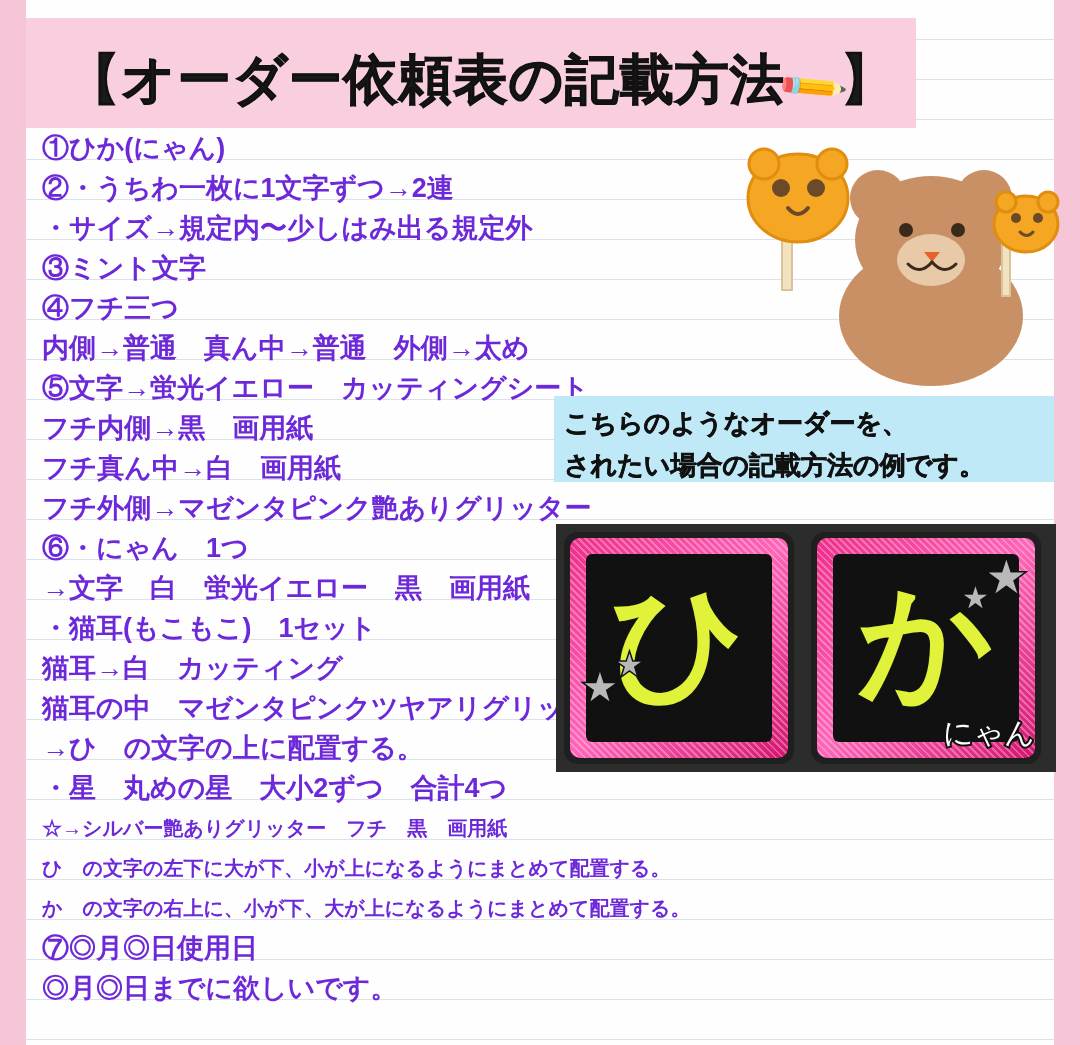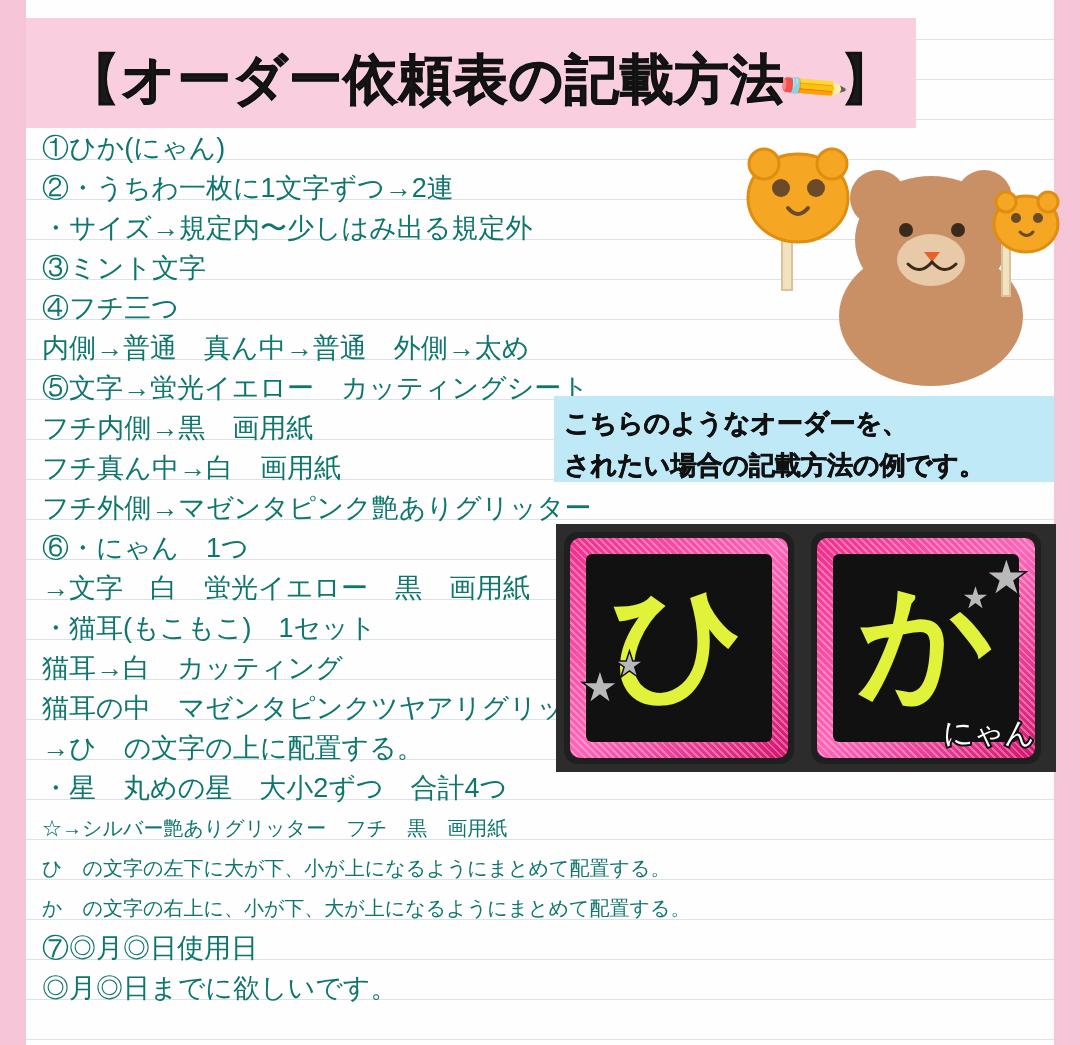--- a/index.html
+++ b/index.html
@@ -82,22 +82,22 @@
   .lines {
     position: absolute;
     left: 10px;
     top: 128px;
     width: 1010px;
   }
   .line {
     height: 40px;
     line-height: 40px;
     font-size: 27px;
-    font-weight: normal;
-    color: #0f766e;
+    font-weight: bold;
+    color: #6d28d9;
     white-space: nowrap;
     padding-left: 6px;
     letter-spacing: 0px;
   }
   .line.small { font-size: 20px; }
 
   
   .bear-wrap {
     position: absolute;
     left: 700px;

